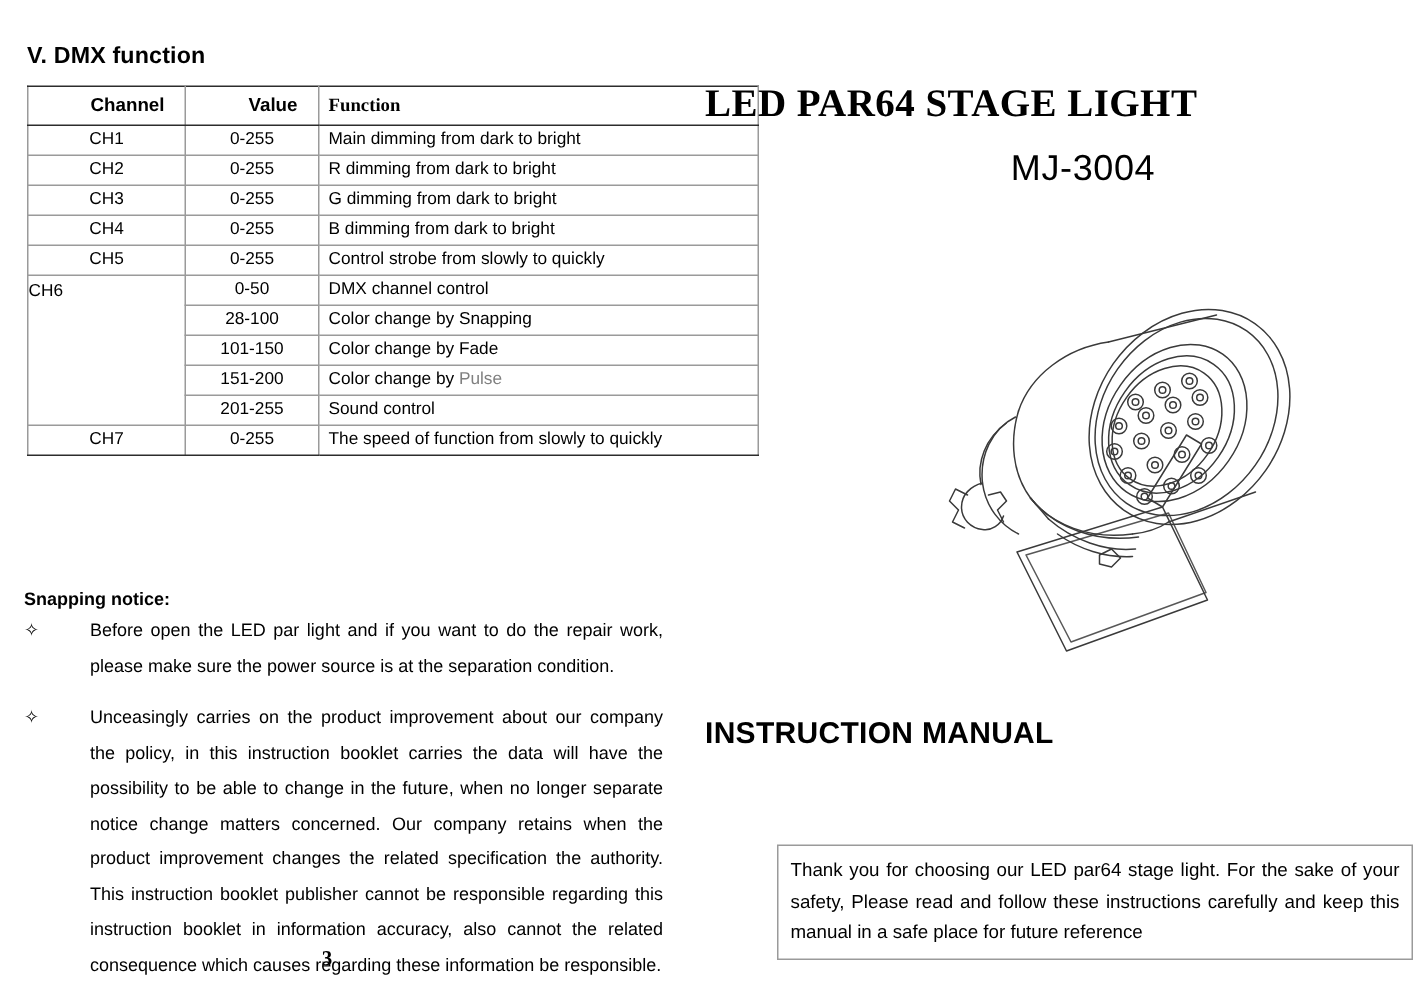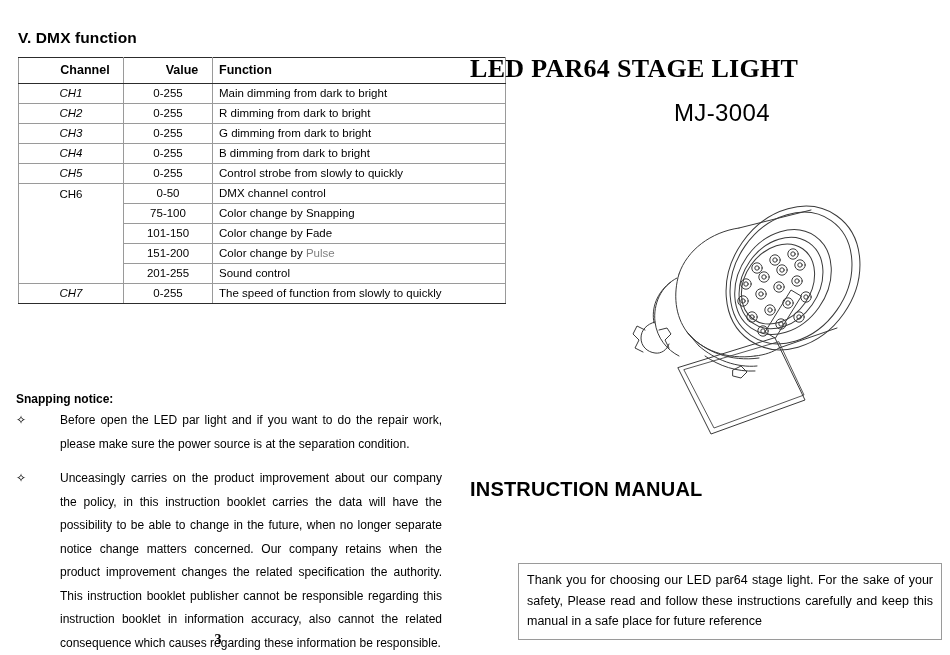--- a/index.html
+++ b/index.html
@@ -61,26 +61,25 @@
     font-size: 12.5px;
     height: 25px;
     line-height: 25px;
     text-align: center;
     border-top: 1.5px solid #2c2c2c;
     border-bottom: 1.5px solid #2c2c2c;
     padding-left: 28px;
   }
   table.dmx .col-ch   { width: 76px; text-align: center; }
   table.dmx .col-val  { width: 60px; text-align: center; }
-  table.dmx .col-fn   { width: 286px; text-align: left; padding-left: 6px; }
-  table.dmx tbody tr td.cell-ch  { text-align: center; font-style: italic; }
+  table.dmx .col-fn   { width: 286px; text-align: left; padding-left: 6px; font-family: Liberation Serif, serif; }
+  table.dmx tbody tr td.cell-ch  { text-align: center; }
   table.dmx tbody tr td.cell-val { text-align: center; }
   table.dmx tbody tr td.cell-fn  { text-align: left; padding-left: 6px; }
   table.dmx td.rowspan-ch {
-    text-align: center;
     vertical-align: top;
     padding-top: 1px;
   }
   table.dmx tr.sep-top td { border-top: 1.5px solid #2c2c2c; }
   table.dmx tr.last-row td { border-bottom: 1.5px solid #2c2c2c; }
   .muted-word { color: #808080; }
 
   
   #notice-heading {
     position: absolute;
@@ -227,21 +226,21 @@
           <td class="cell-ch">CH5</td>
           <td class="cell-val">0-255</td>
           <td class="cell-fn">Control strobe from slowly to quickly</td>
         </tr>
         <tr class="sep-top">
           <td class="rowspan-ch" rowspan="5">CH6</td>
           <td class="cell-val">0-50</td>
           <td class="cell-fn">DMX channel control</td>
         </tr>
         <tr>
-          <td class="cell-val">75-100</td>
+          <td class="cell-val">28-100</td>
           <td class="cell-fn">Color change by Snapping</td>
         </tr>
         <tr>
           <td class="cell-val">101-150</td>
           <td class="cell-fn">Color change by Fade</td>
         </tr>
         <tr>
           <td class="cell-val">151-200</td>
           <td class="cell-fn"><span>Color change by </span><span class="muted-word">Pulse</span></td>
         </tr>

